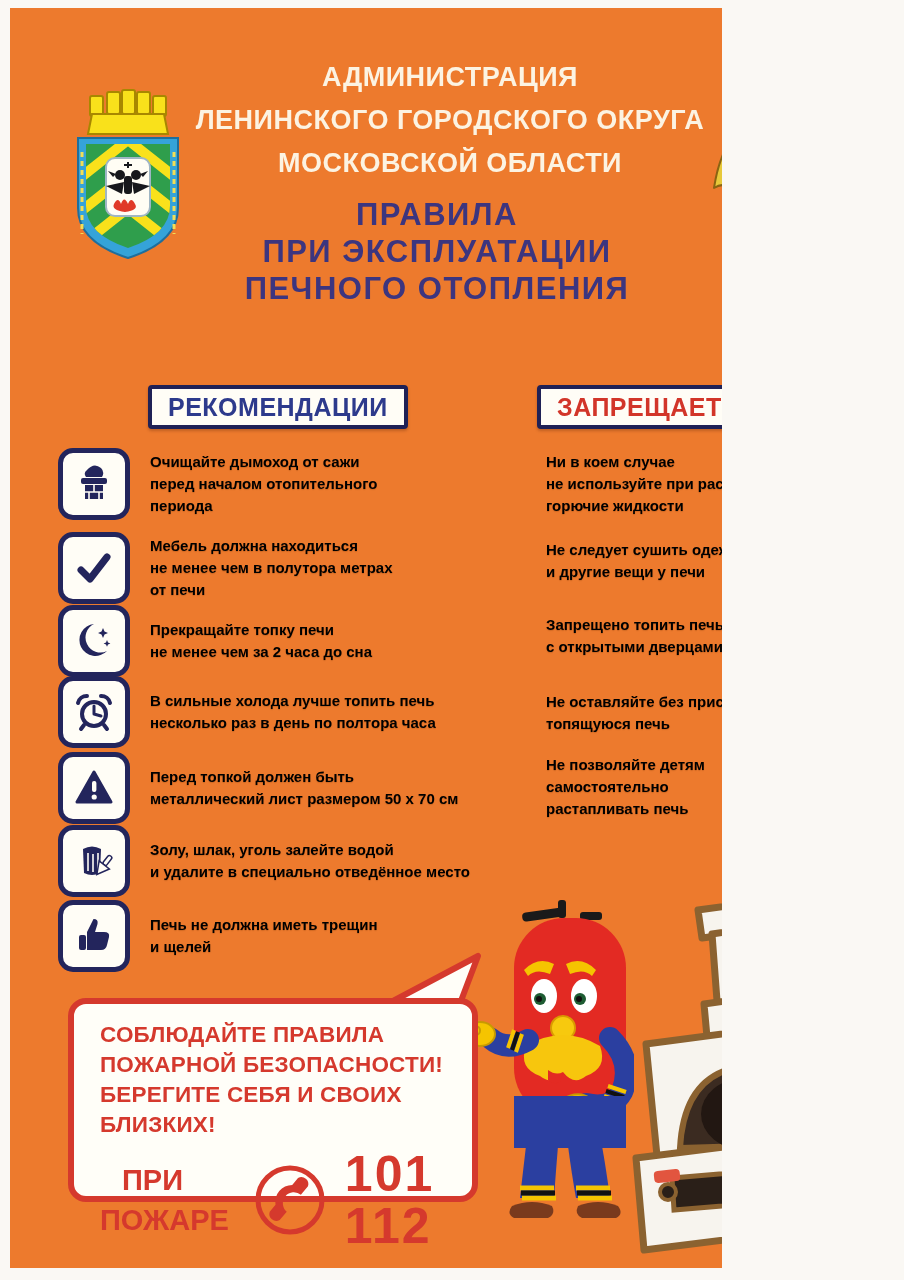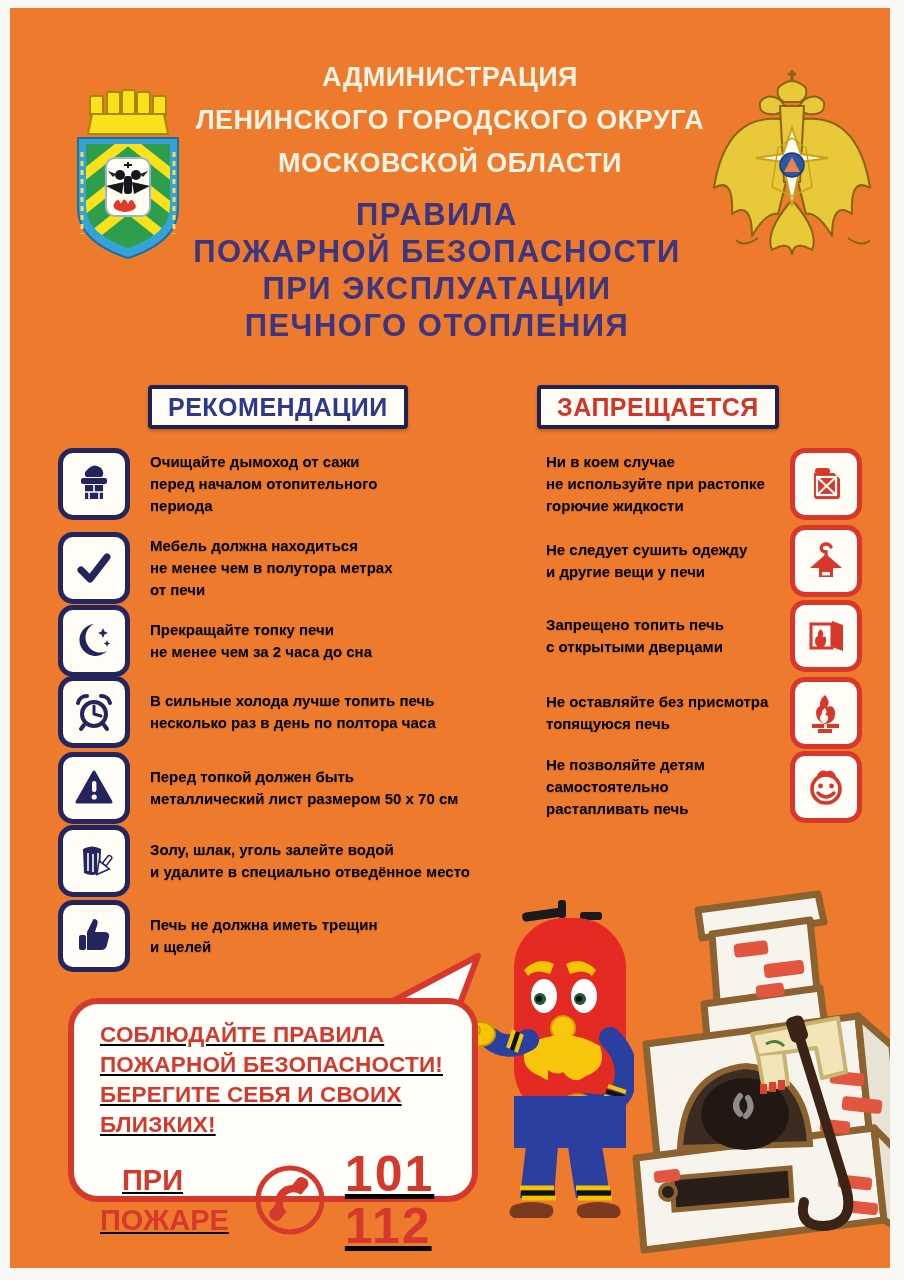--- a/index.html
+++ b/index.html
@@ -1,21 +1,21 @@
 <!DOCTYPE html>
 <html><head>
 <meta charset="utf-8">
 <style>
   html,body{margin:0;padding:0;}
   body{
     width:904px;height:1280px;position:relative;background:#FAF8F4;
     font-family:"Liberation Sans",sans-serif;overflow:hidden;
   }
   .poster{
-    position:absolute;left:10px;top:8px;width:880px;height:1260px;
+    position:absolute;left:10px;top:8px;width:712px;height:1260px;
     background:#ED7A2D;overflow:hidden;
   }
   
   .hdr{
     position:absolute;left:150px;top:48px;width:580px;text-align:center;
     color:#FCF3E2;font-weight:bold;font-size:27px;line-height:43px;letter-spacing:.5px;
   }
   .ttl{
     position:absolute;left:97px;top:188px;width:660px;text-align:center;
     color:#3C357F;font-weight:bold;font-size:31px;line-height:37px;letter-spacing:1.5px;
@@ -41,23 +41,22 @@
     position:absolute;display:flex;align-items:center;height:72px;
     color:#000000;font-weight:bold;font-size:15px;line-height:22px;white-space:pre;
     text-shadow:0 1px 1px rgba(120,50,0,.25);
   }
   .itxt.l{left:140px;}
   .itxt.r{left:536px;}
   
   .tailwrap{position:absolute;left:360px;top:940px;z-index:3;}
   .bubble{
     position:absolute;left:58px;top:990px;width:372px;height:176px;z-index:4;
-    background:#FFFEF8;border:6px solid #D5392D;border-radius:30px;
+    background:#FFFEF8;border:6px solid #D5392D;border-radius:18px;
     padding:16px 0 0 26px;
-    text-decoration:underline;
   }
   .bub-line{color:#D5392D;font-weight:bold;font-size:22.5px;line-height:30px;letter-spacing:.2px;}
   .bub-row{display:flex;align-items:center;margin-top:8px;}
   .call-label{color:#D5392D;font-weight:bold;font-size:29px;line-height:40px;}
   .call-label .l1{padding-left:22px;}
   .numbers{color:#D5392D;font-weight:bold;font-size:50px;line-height:52px;letter-spacing:2px;}
   
   .stove{position:absolute;left:596px;top:868px;z-index:1;}
   .mascot{position:absolute;left:452px;top:892px;z-index:2;}
   .emblem-left{position:absolute;left:56px;top:74px;}
@@ -124,21 +123,20 @@
   </svg>
 
   <div class="hdr">
     <div>АДМИНИСТРАЦИЯ</div>
     <div>ЛЕНИНСКОГО ГОРОДСКОГО ОКРУГА</div>
     <div>МОСКОВСКОЙ ОБЛАСТИ</div>
   </div>
 
   <div class="ttl">
     <div>ПРАВИЛА</div>
-    <div>ПОЖАРНОЙ БЕЗОПАСНОСТИ</div>
     <div>ПРИ ЭКСПЛУАТАЦИИ</div>
     <div>ПЕЧНОГО ОТОПЛЕНИЯ</div>
   </div>
 
   <div class="pill rec">
     <span>РЕКОМЕНДАЦИИ</span>
   </div>
   <div class="pill ban">
     <span>ЗАПРЕЩАЕТСЯ</span>
   </div>

